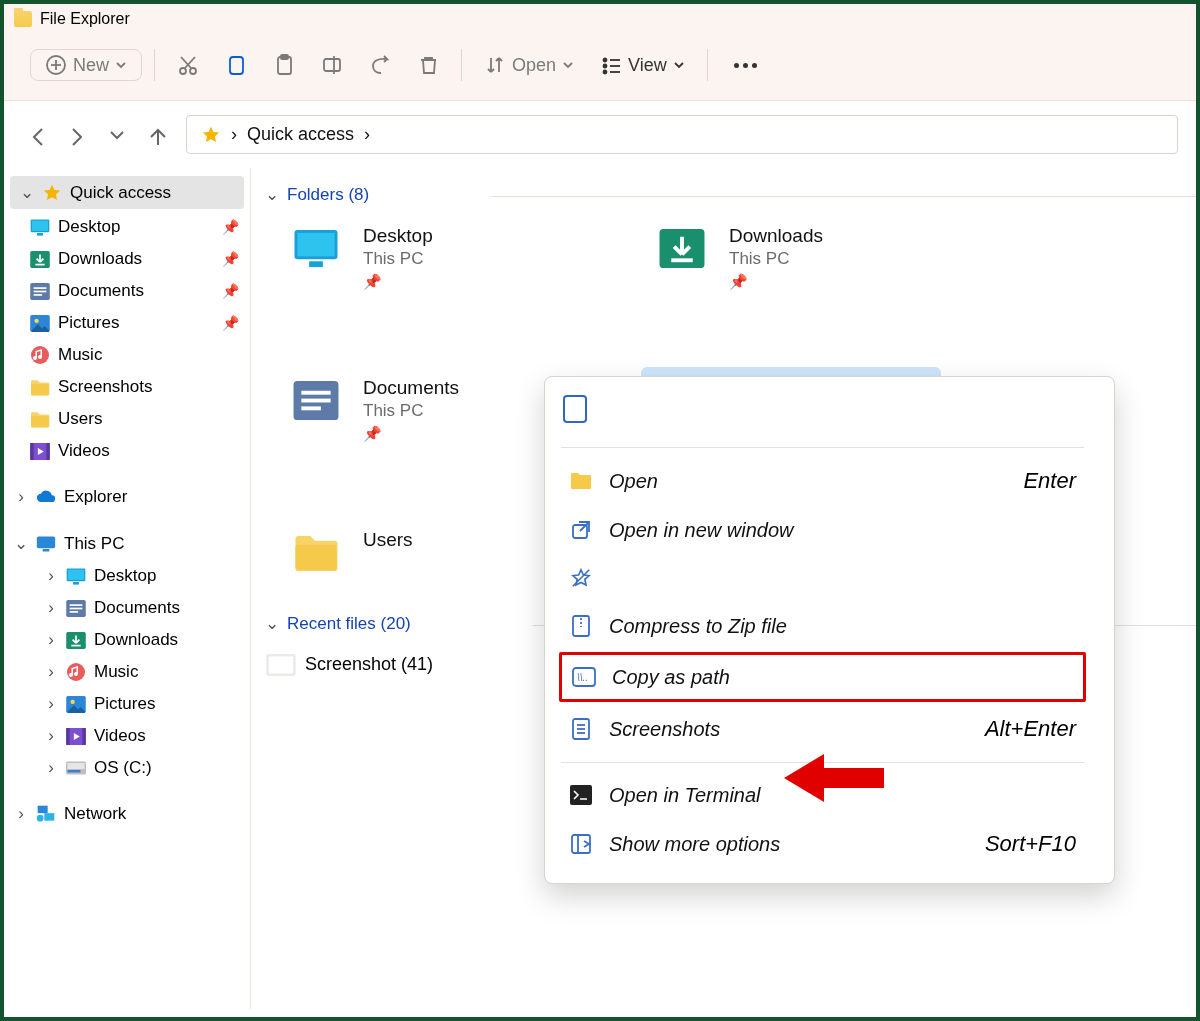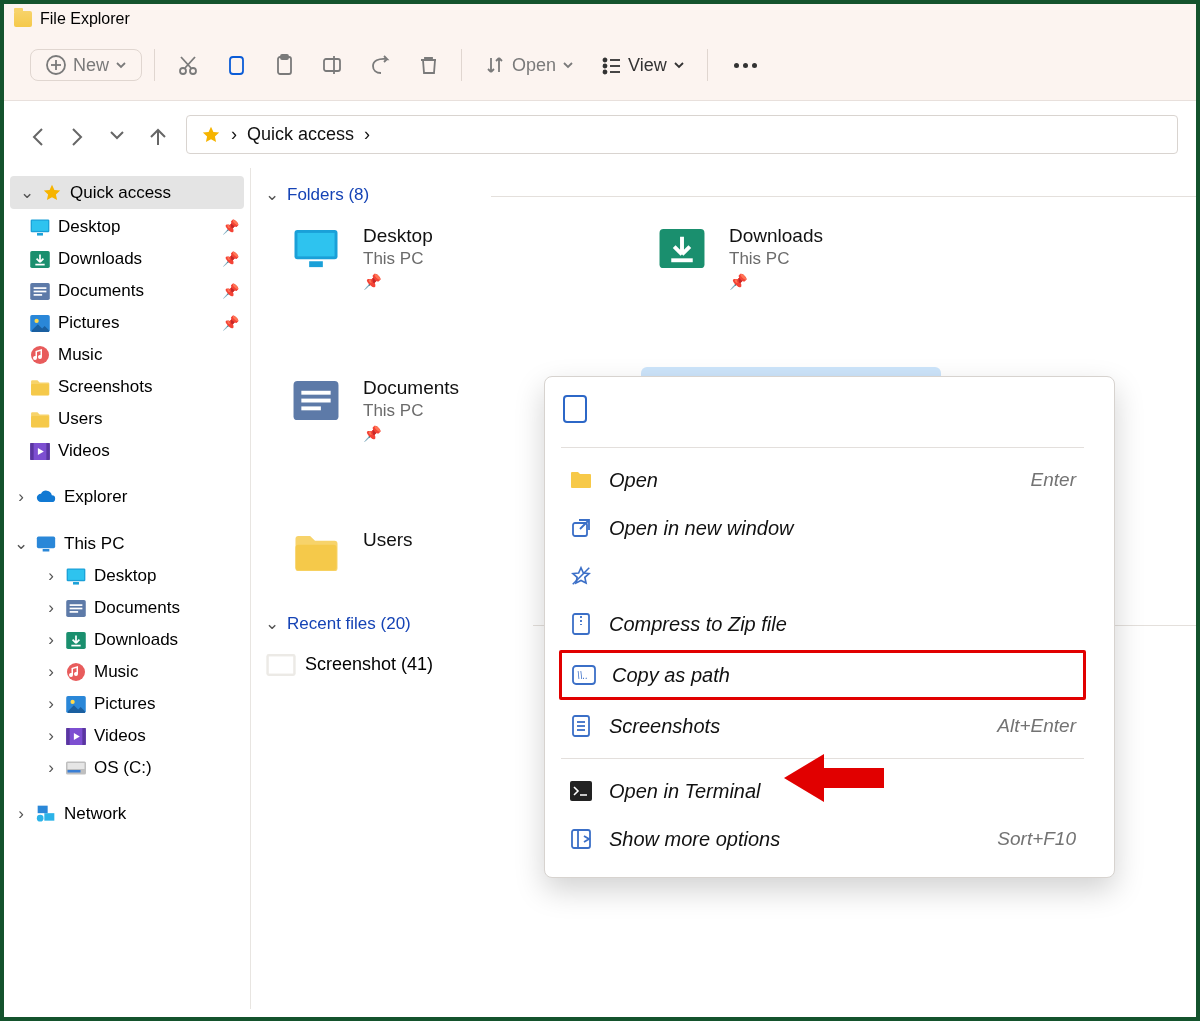--- a/index.html
+++ b/index.html
@@ -53,21 +53,21 @@
   .tile-text .tloc{font-size:17px;color:#6b6b6b;margin-top:2px;}
   .tile-text .tpin{color:#8a8a8a;margin-top:4px;font-size:15px;}
   .recent-row{display:flex;align-items:center;gap:14px;padding:10px 8px;font-size:18px;}
 
   
   .ctxmenu{position:absolute;left:540px;top:372px;width:571px;background:#fff;border:1px solid #d7d3cf;border-radius:8px;box-shadow:0 12px 30px rgba(0,0,0,.18);padding:8px 20px 14px 6px;z-index:20;font-style:italic;}
   .ctx-top{padding:10px 12px 12px 12px;}
   .ctx-top .copyrect{display:inline-flex;width:24px;height:28px;border:2px solid #2c67c7;border-radius:4px;}
   .ctx-item{display:flex;align-items:center;gap:16px;padding:12px 18px;font-size:20px;color:#111;cursor:pointer;border-radius:4px;}
   .ctx-item .cic{width:24px;height:24px;display:flex;align-items:center;justify-content:center;}
-  .ctx-item .shortcut{margin-left:auto;color:#737373;font-size:19px;}
+  .ctx-item .shortcut{margin-left:auto;color:#000000;font-size:22px;}
   .ctx-sep{height:1px;background:#e3dfdc;margin:8px 10px;}
   .red-box{border:3px solid #e10000;border-radius:2px;margin:2px 8px;}
   .red-box .ctx-item{padding:10px 10px;}
 
   
   .red-arrow{position:absolute;left:780px;top:742px;z-index:30;}
   .red-arrow svg{width:100px;height:64px;}
 
   
   svg{overflow:visible;}

